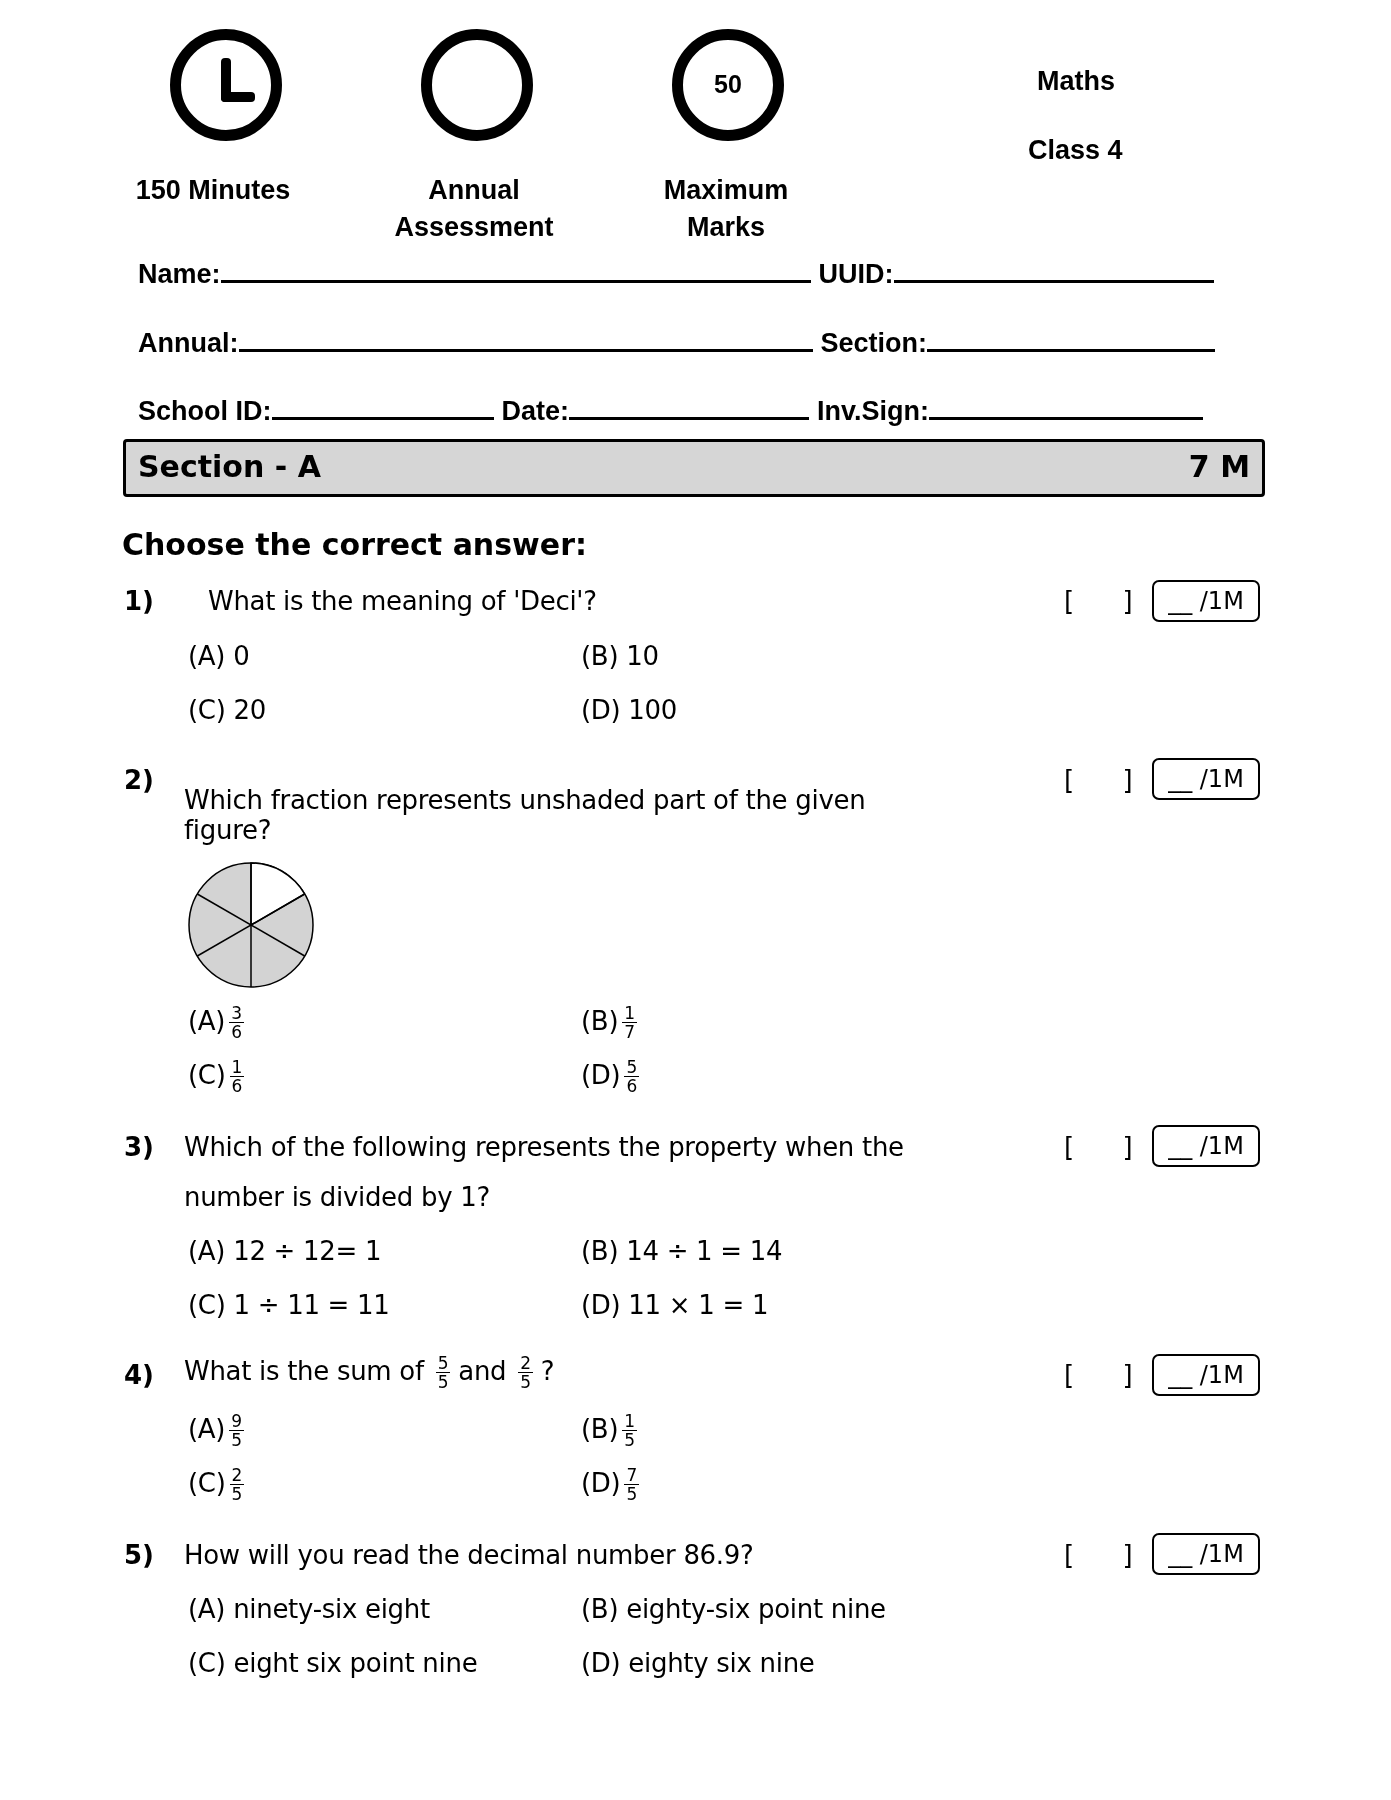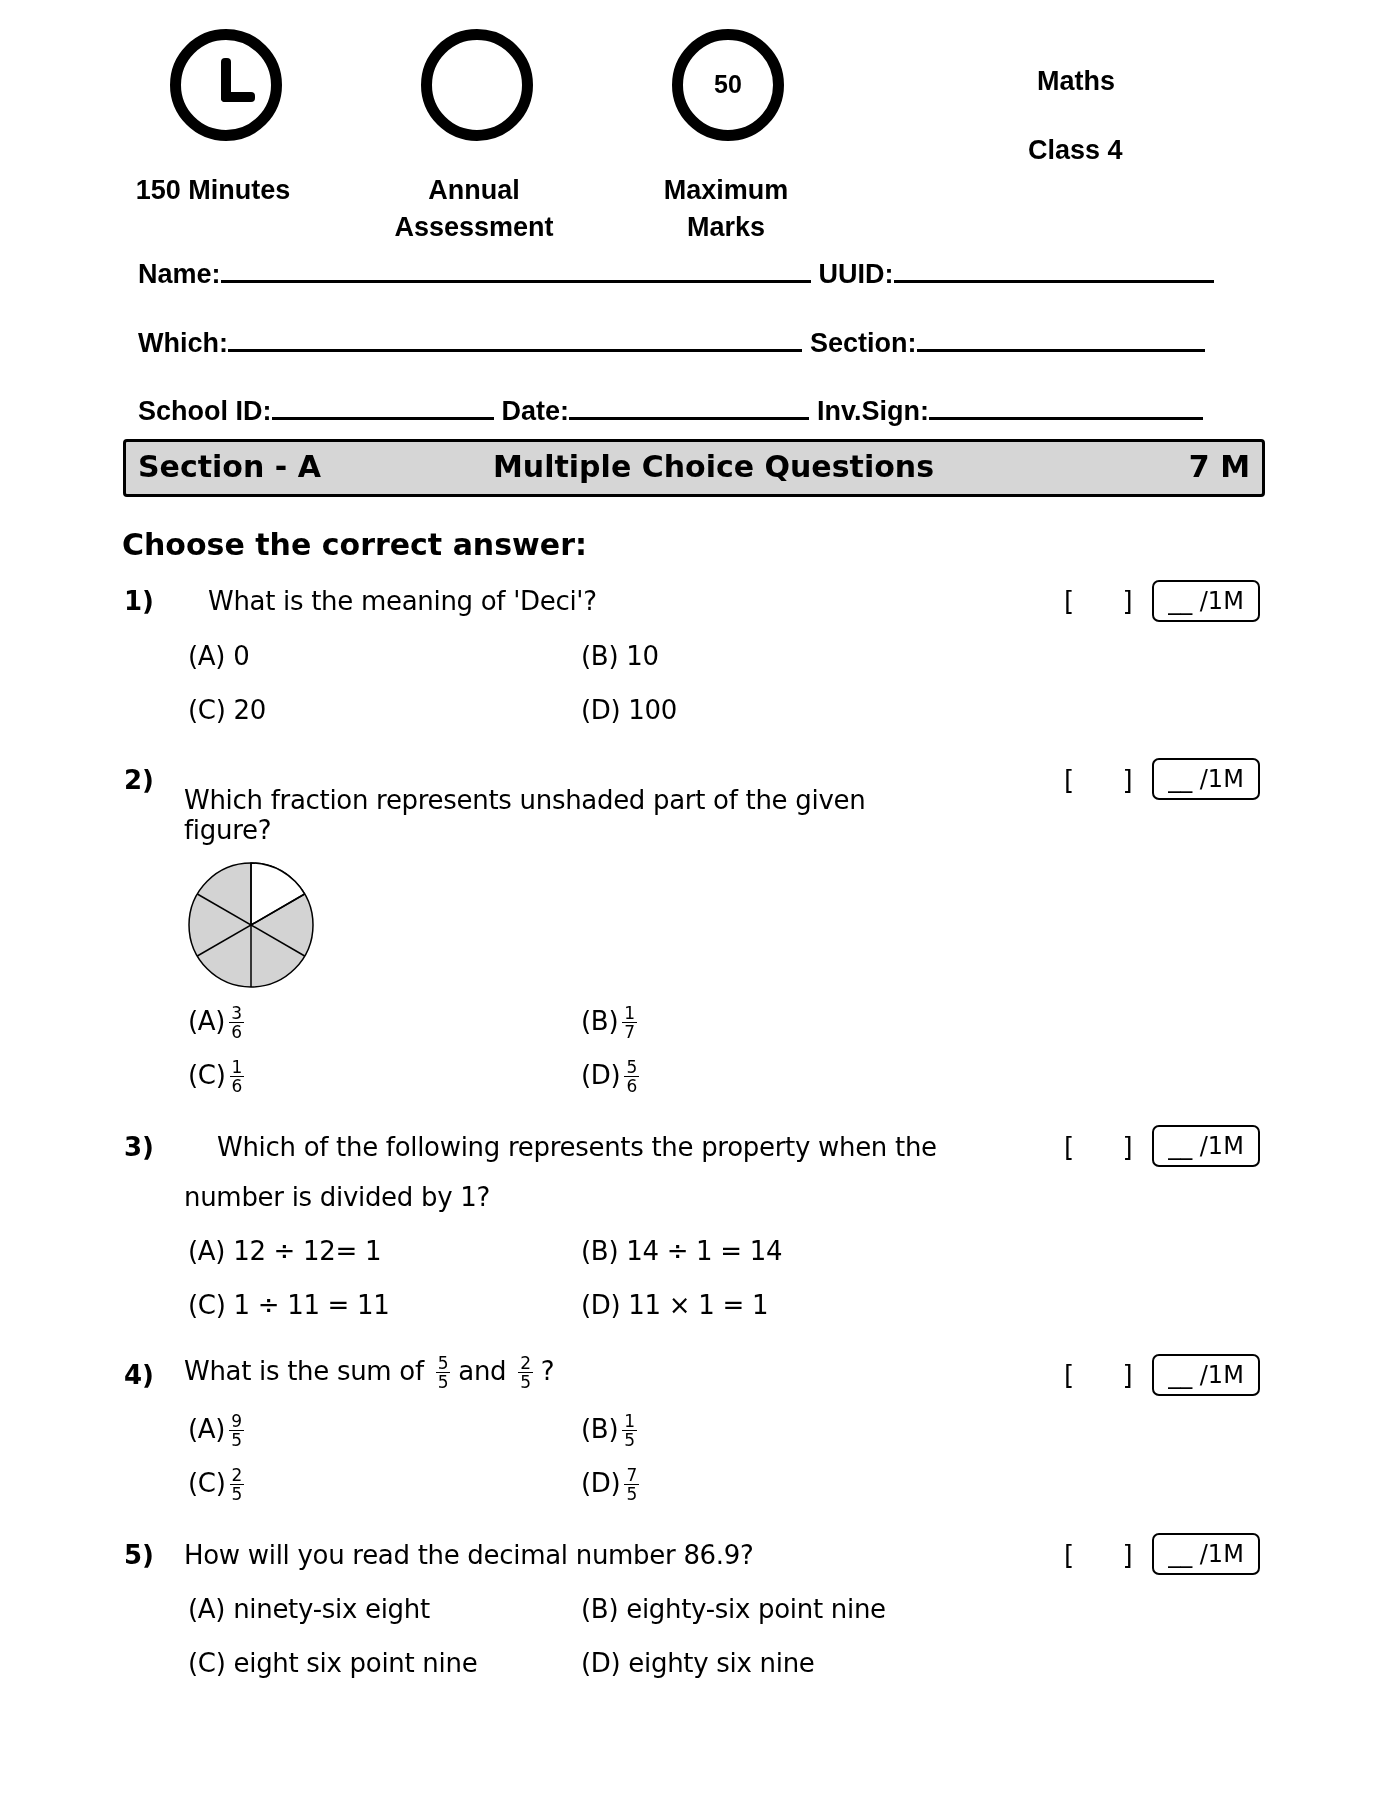--- a/index.html
+++ b/index.html
@@ -47,29 +47,28 @@
   <div>Marks</div>
 </div>
 
 <div class="abs hdr-bold" style="left:1037px;top:66px;text-align:center;">Maths</div>
 <div class="abs hdr-bold" style="left:1028px;top:135px;">Class 4</div>
 
 <div class="field-row" style="top:258px;">
   <span>Name:</span><span class="blank" style="width:590px;"></span><span>UUID:</span><span class="blank" style="width:320px;margin-right:0;"></span>
 </div>
 <div class="field-row" style="top:327px;">
-  <span>Which:</span><span class="blank" style="width:574px;"></span><span>Section:</span><span class="blank" style="width:288px;margin-right:0;"></span>
+  <span>Annual:</span><span class="blank" style="width:574px;"></span><span>Section:</span><span class="blank" style="width:288px;margin-right:0;"></span>
 </div>
 <div class="field-row" style="top:395px;">
   <span>School ID:</span><span class="blank" style="width:222px;"></span><span>Date:</span><span class="blank" style="width:240px;"></span><span>Inv.Sign:</span><span class="blank" style="width:274px;margin-right:0;"></span>
 </div>
 
 <div class="section-bar">
   <span style="left:12px;">Section - A</span>
-  <span style="left:367px;">Multiple Choice Questions</span>
   <span style="right:12px;">7 M</span>
 </div>
 
 <div class="instr">Choose the correct answer:</div>
 
 <div class="qnum" style="top:586px;">1)</div>
 <div class="qtext" style="top:586px;margin-left:24px;">What is the meaning of 'Deci'?</div>
 <div class="ans-bracket" style="top:586px;">[ ]</div>
 <div class="mark-box" style="top:580px;">__ /1M</div>
 <div class="opt" style="left:188px;top:641px;">(A) 0</div>
@@ -110,21 +109,21 @@
     </span>
 </div>
 <div class="opt" style="left:581px;top:1058px;">
   <span>(D)</span><span class="frac">
       <span class="num">5</span>
       <span>6</span>
     </span>
 </div>
 
 <div class="qnum" style="top:1132px;">3)</div>
-<div class="qtext" style="top:1132px;margin-left:33px;">Which of the following represents the property when the</div>
+<div class="qtext" style="top:1132px;">Which of the following represents the property when the</div>
 <div class="qtext" style="top:1182px;">number is divided by 1?</div>
 <div class="ans-bracket" style="top:1132px;">[ ]</div>
 <div class="mark-box" style="top:1125px;">__ /1M</div>
 <div class="opt" style="left:188px;top:1236px;">(A) 12 ÷ 12= 1</div>
 <div class="opt" style="left:581px;top:1236px;">(B) 14 ÷ 1 = 14</div>
 <div class="opt" style="left:188px;top:1290px;">(C) 1 ÷ 11 = 11</div>
 <div class="opt" style="left:581px;top:1290px;">(D) 11 × 1 = 1</div>
 
 <div class="qnum" style="top:1360px;">4)</div>
 <div class="qtext" style="top:1354px;">

